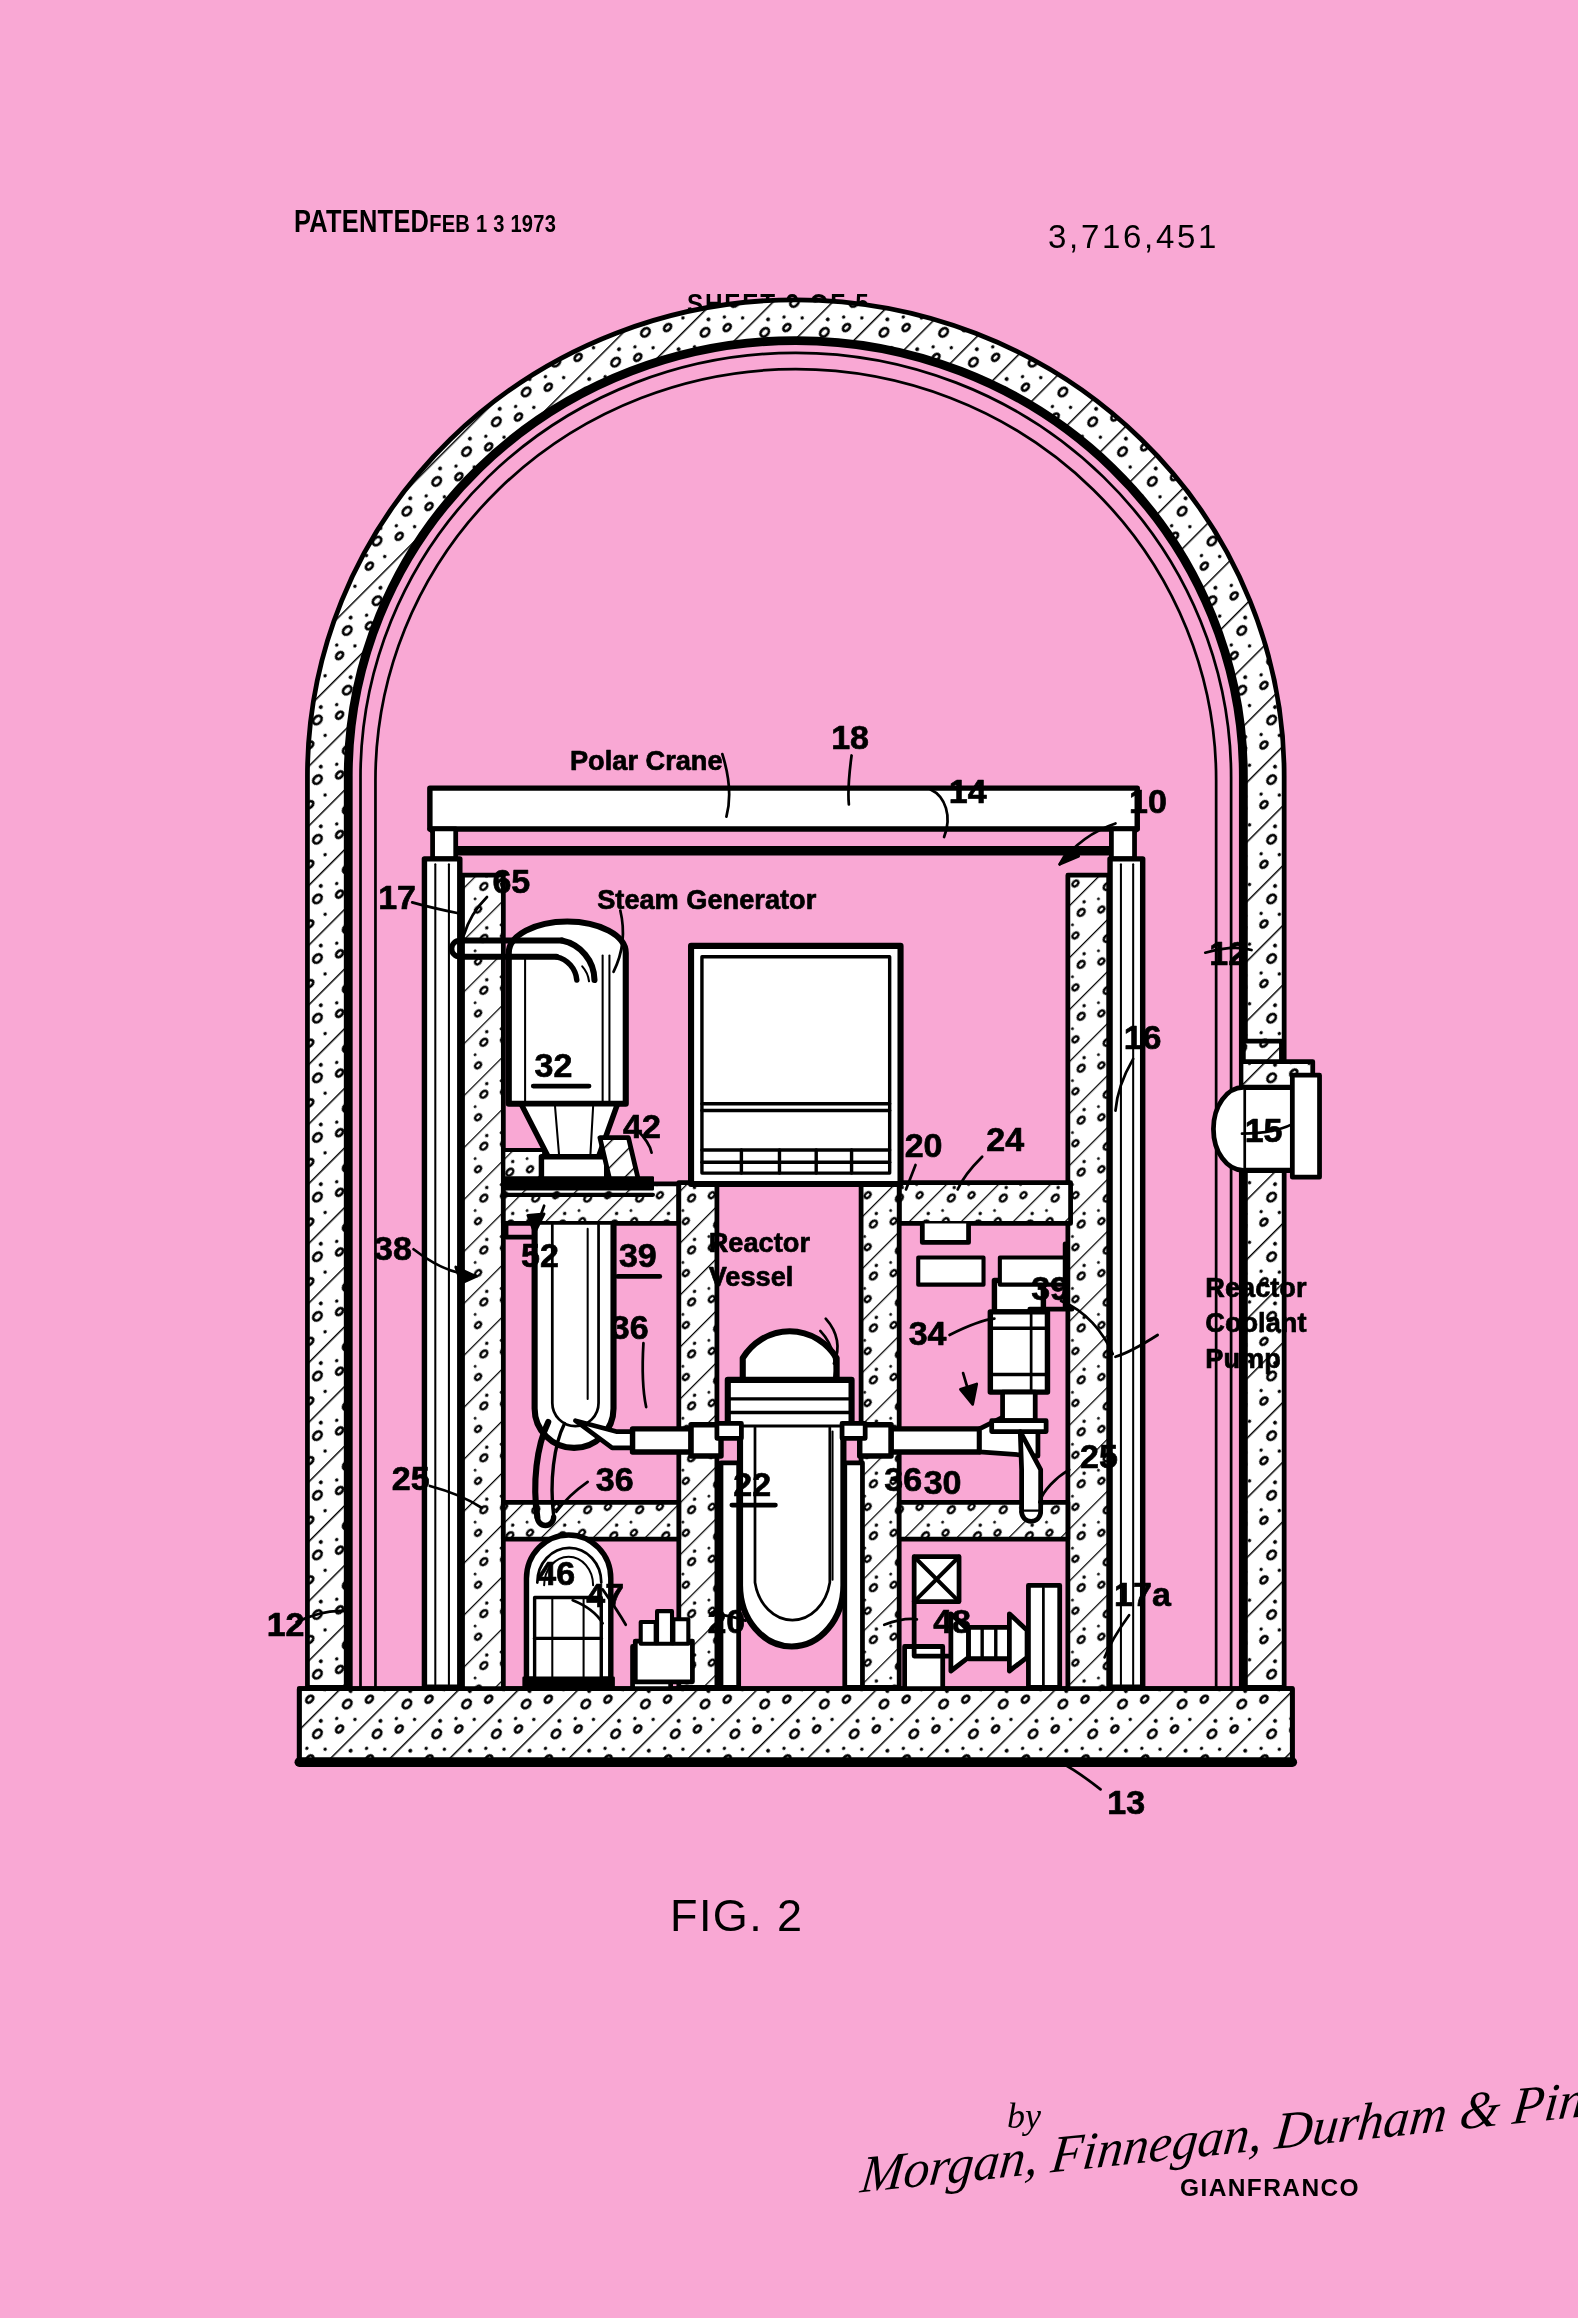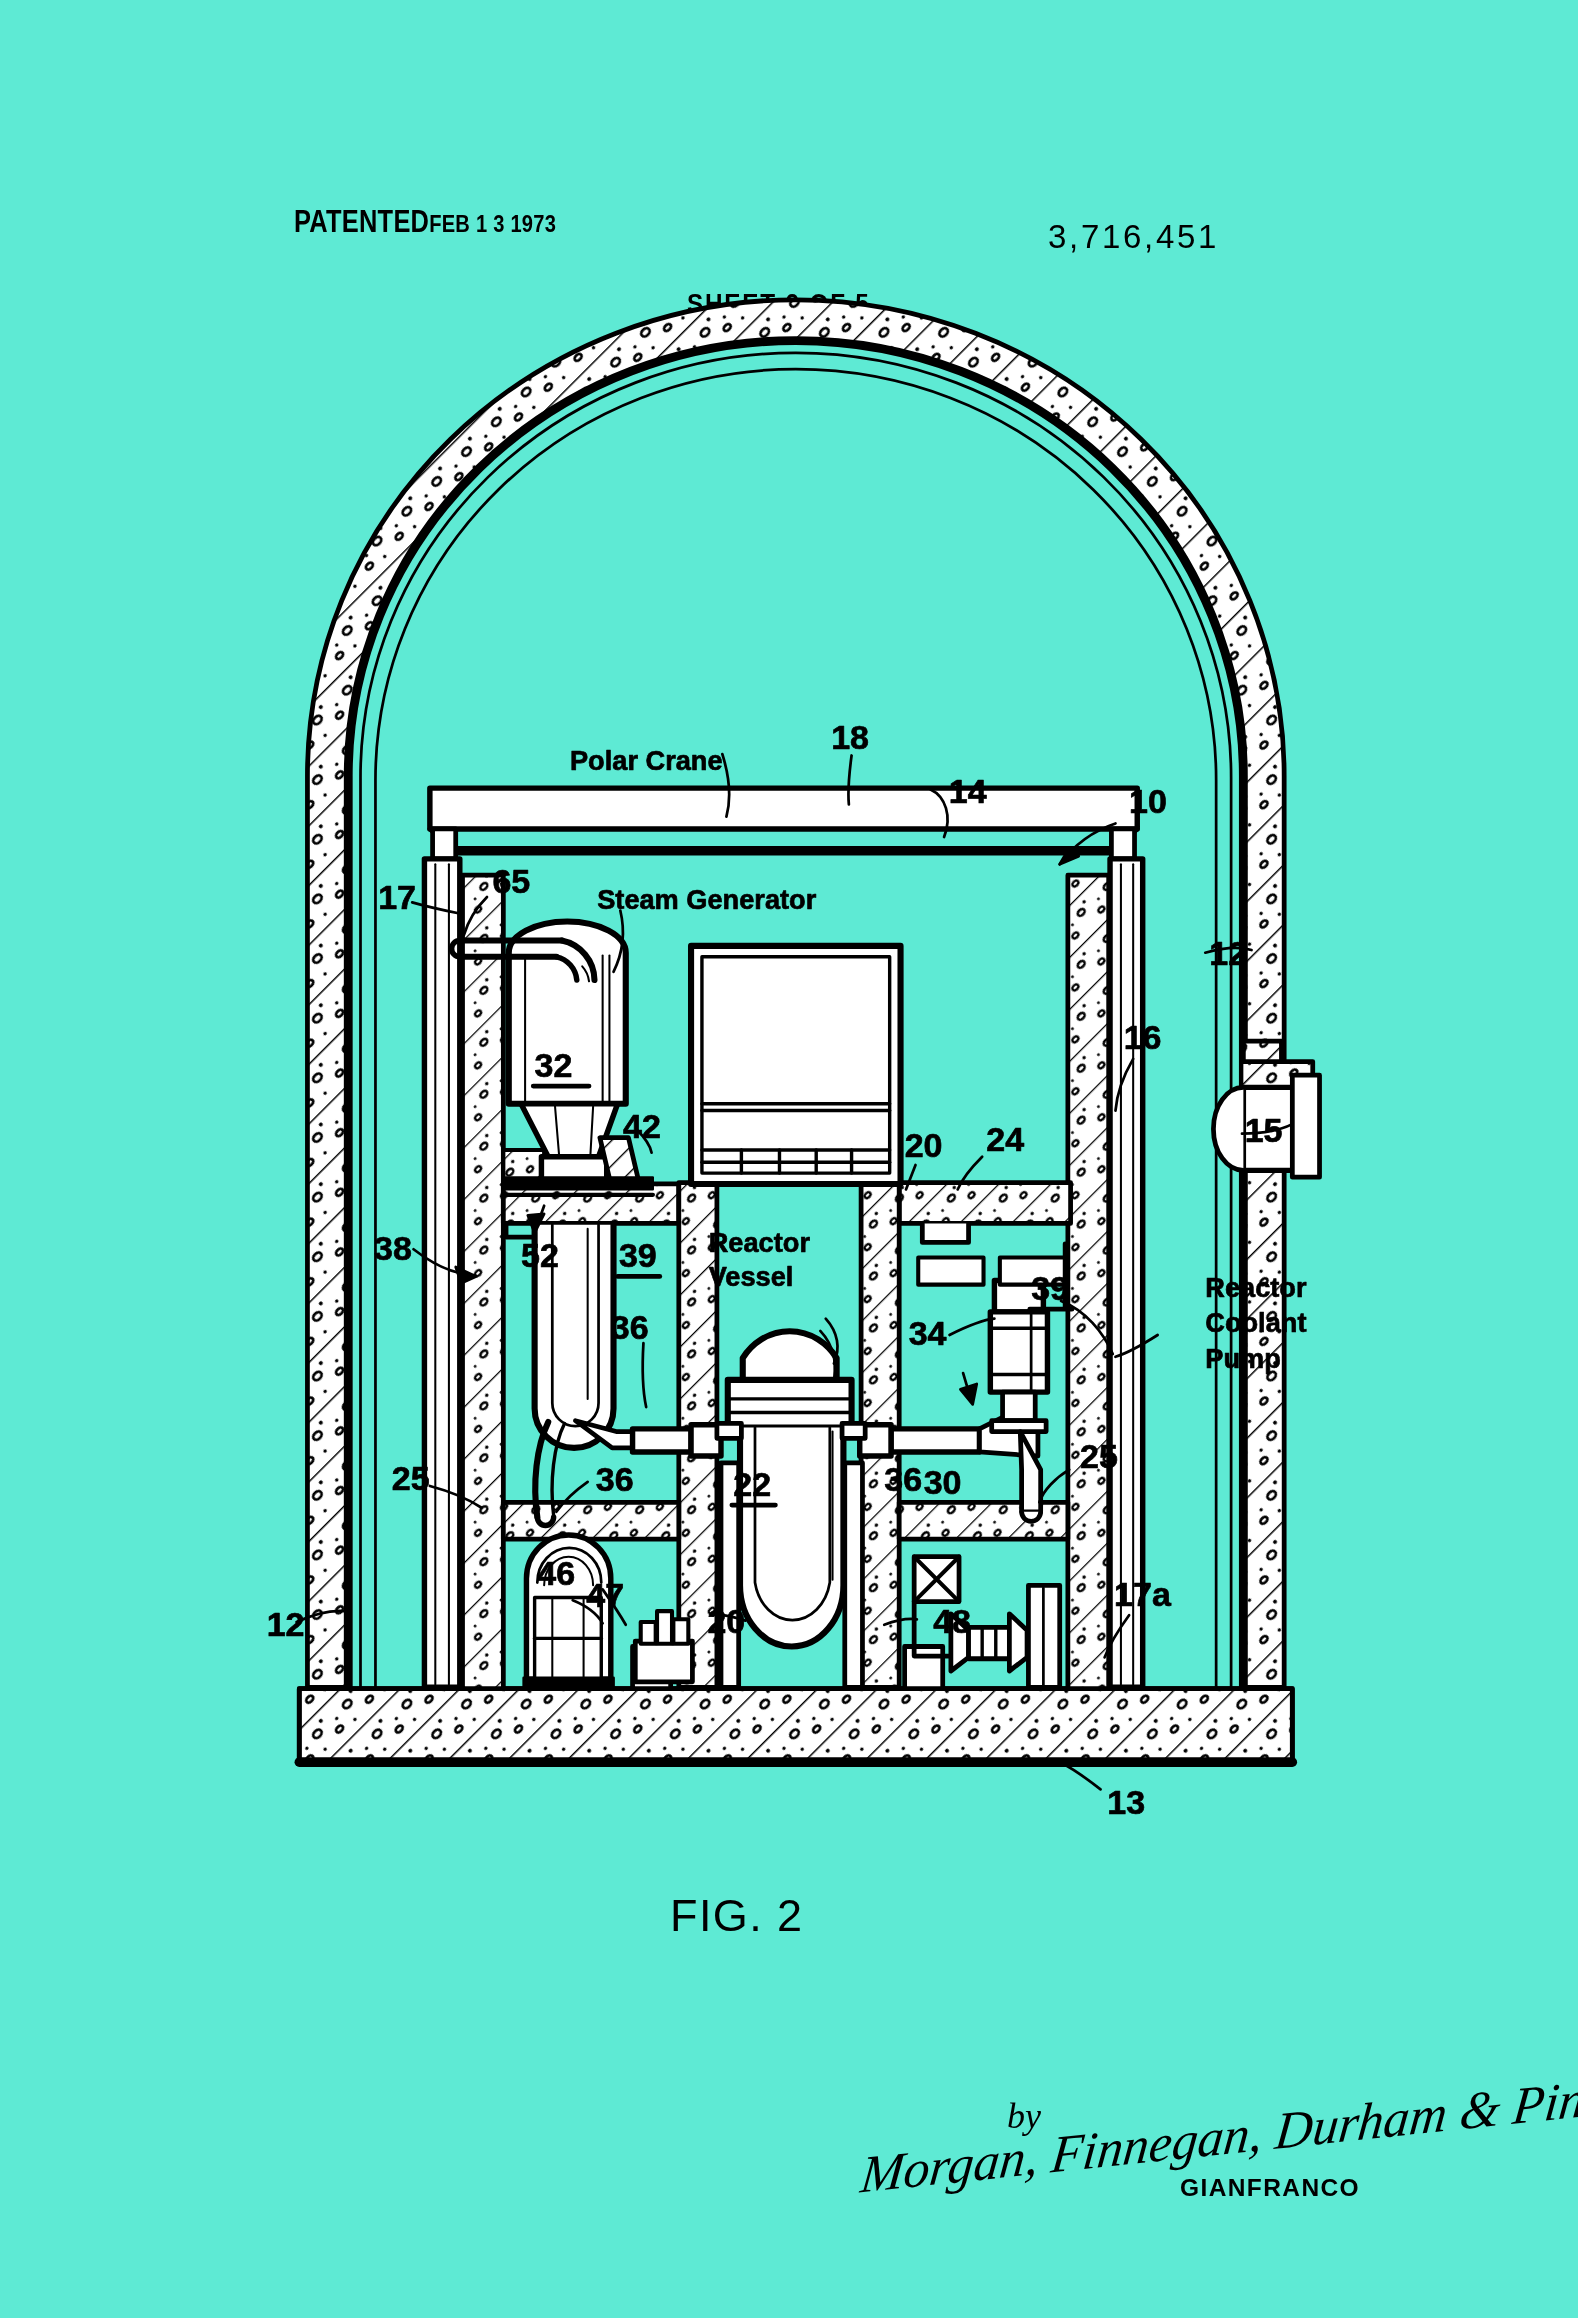--- a/index.html
+++ b/index.html
@@ -1,20 +1,20 @@
 <!DOCTYPE html>
 <html style="font-size:11px"><head>
 <meta charset="utf-8">
 <style>
   html,body{margin:0;padding:0;background:#ffffff;}
   body{
     width:1578px;height:2319px;position:relative;overflow:hidden;
     font-family:"Liberation Sans", sans-serif;color:#000;
   }
-  #sheet{position:absolute;inset:0;background:#5eead4;}
+  #sheet{position:absolute;inset:0;background:#f9a8d4;}
 
   
   .hdr{position:absolute;font-weight:bold;letter-spacing:0.3px;}
   #patented-line{left:294px;top:204px;font-size:29px;font-family:"Liberation Sans Condensed","Liberation Sans",sans-serif;
       transform:scaleX(.82);transform-origin:left center;white-space:nowrap;}
   #patented-line .big{font-size:31px;}
   #patented-line .sm{font-size:24.5px;}
   #patent-number{left:1048px;top:218px;font-size:33px;letter-spacing:2.7px;font-weight:500;white-space:nowrap;}
   #sheet-line{left:687px;top:289px;font-size:27px;letter-spacing:2px;white-space:nowrap;
       transform:scaleX(.9);transform-origin:left center;}

